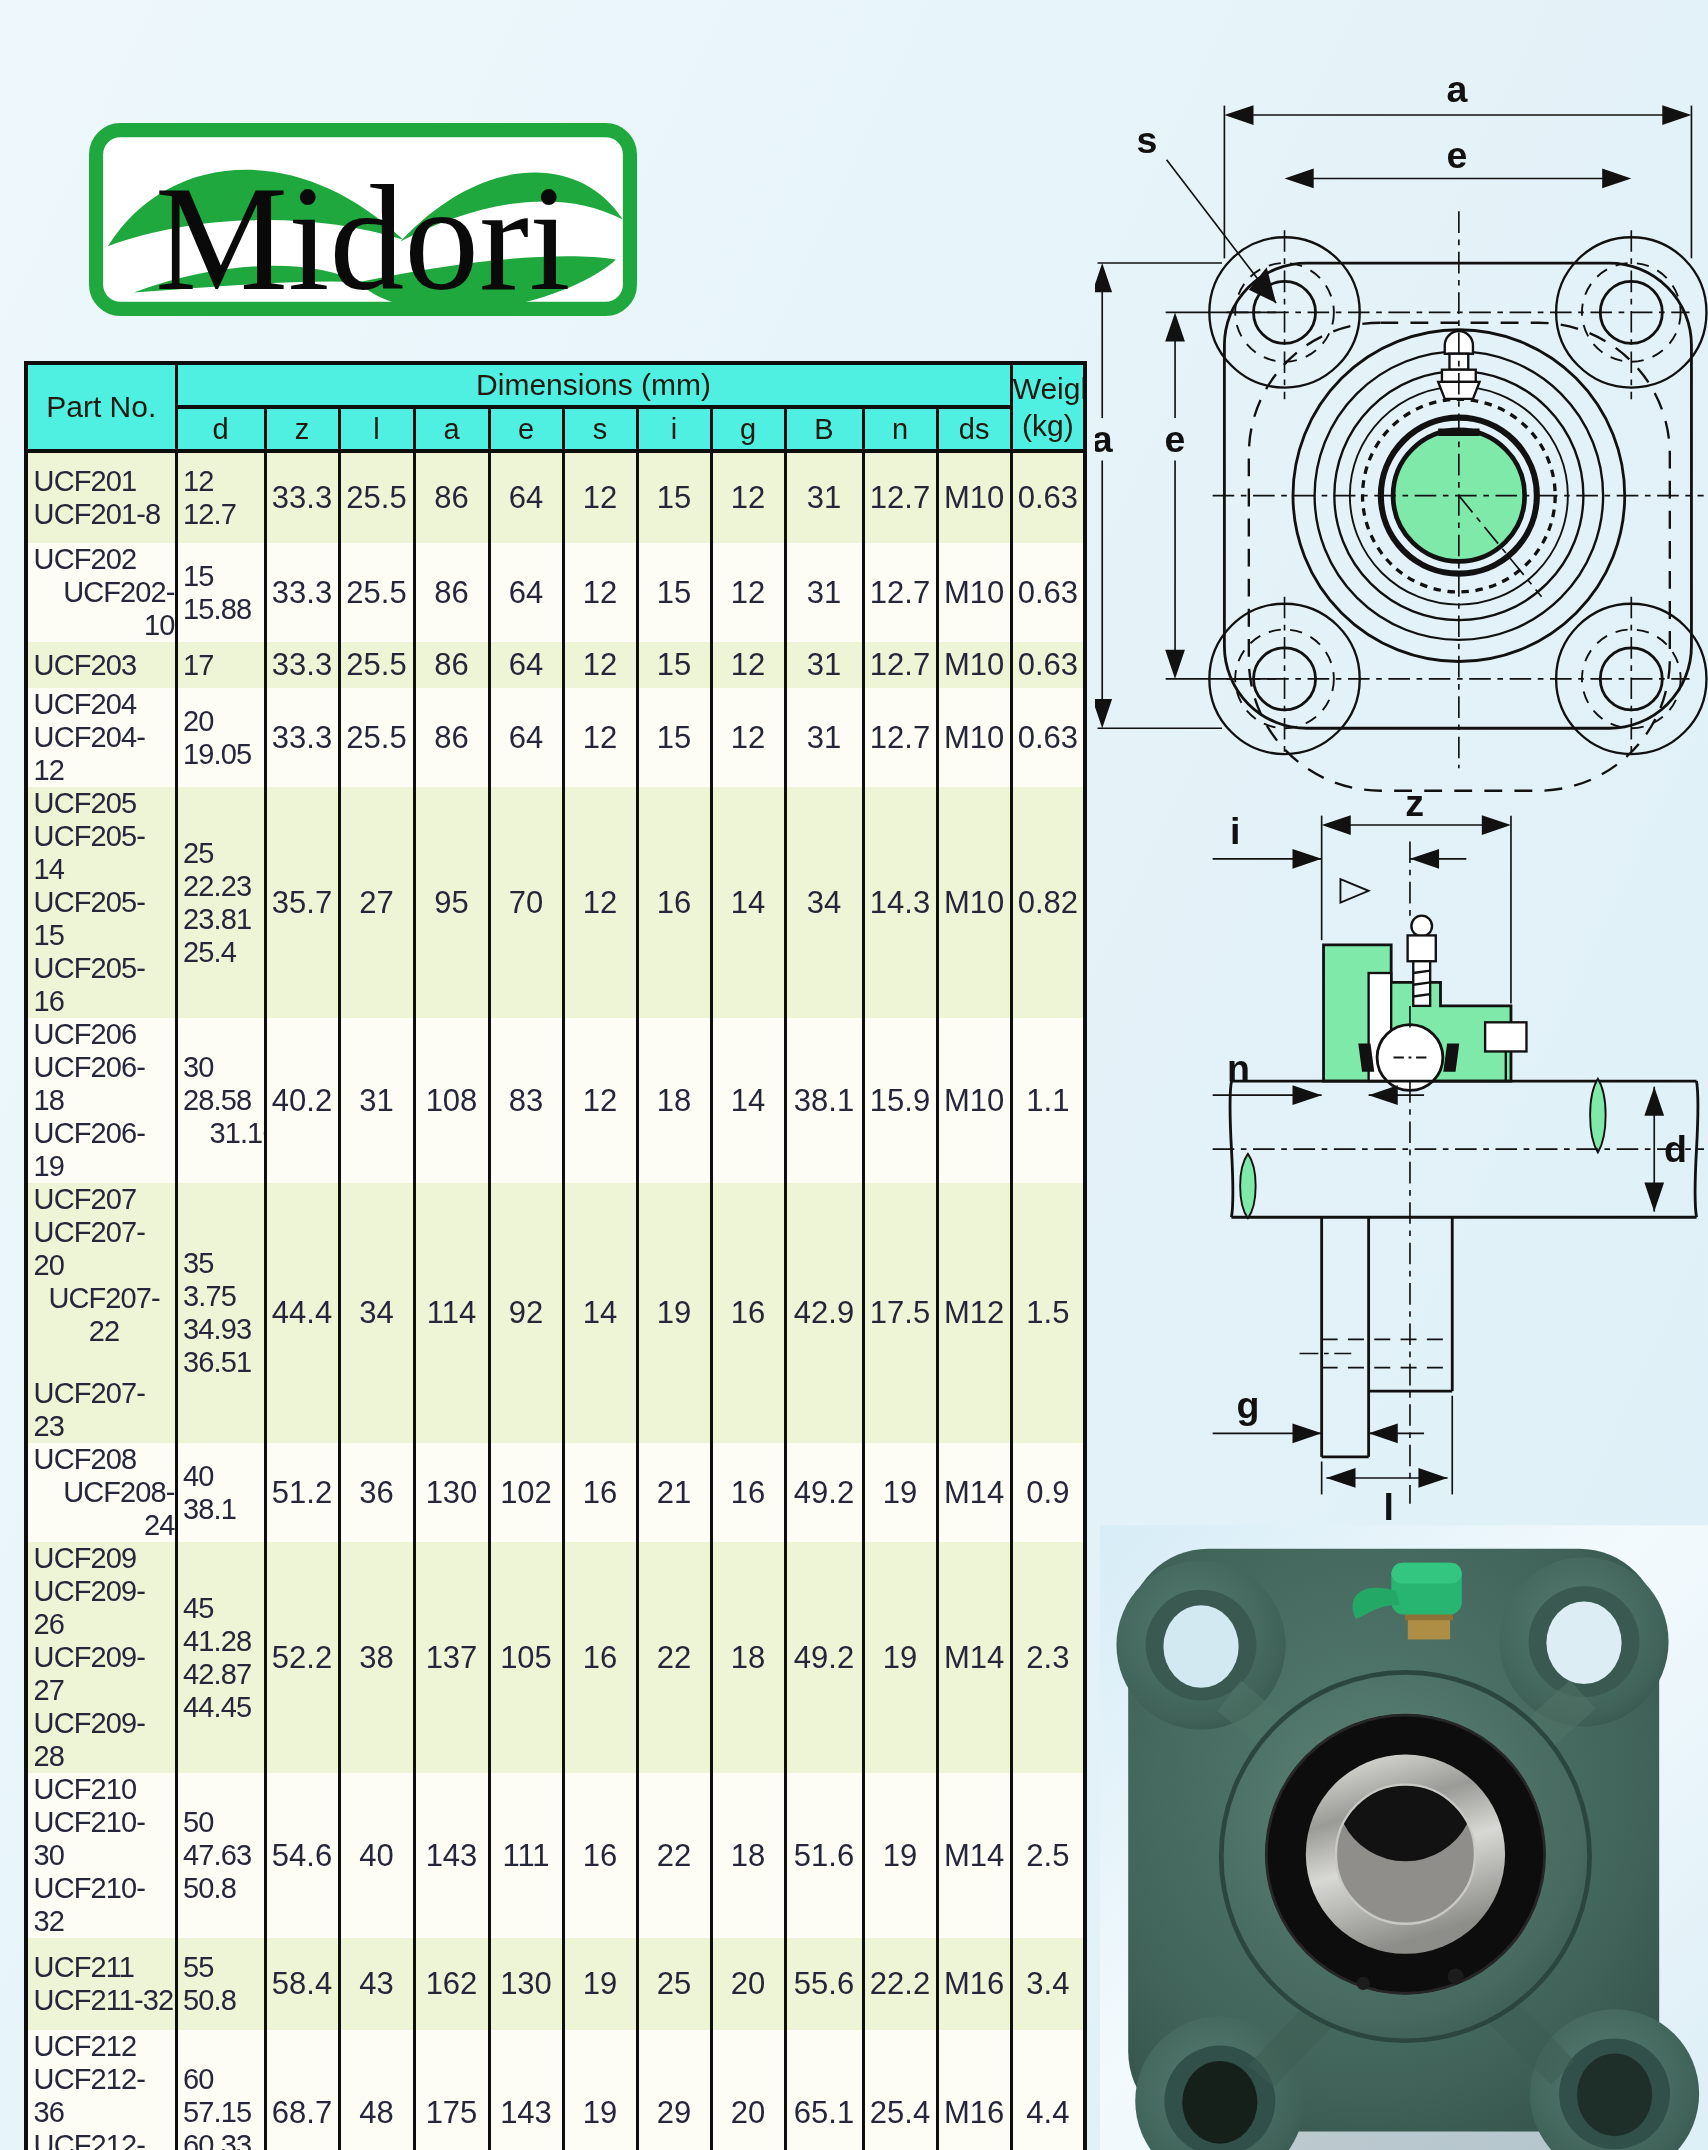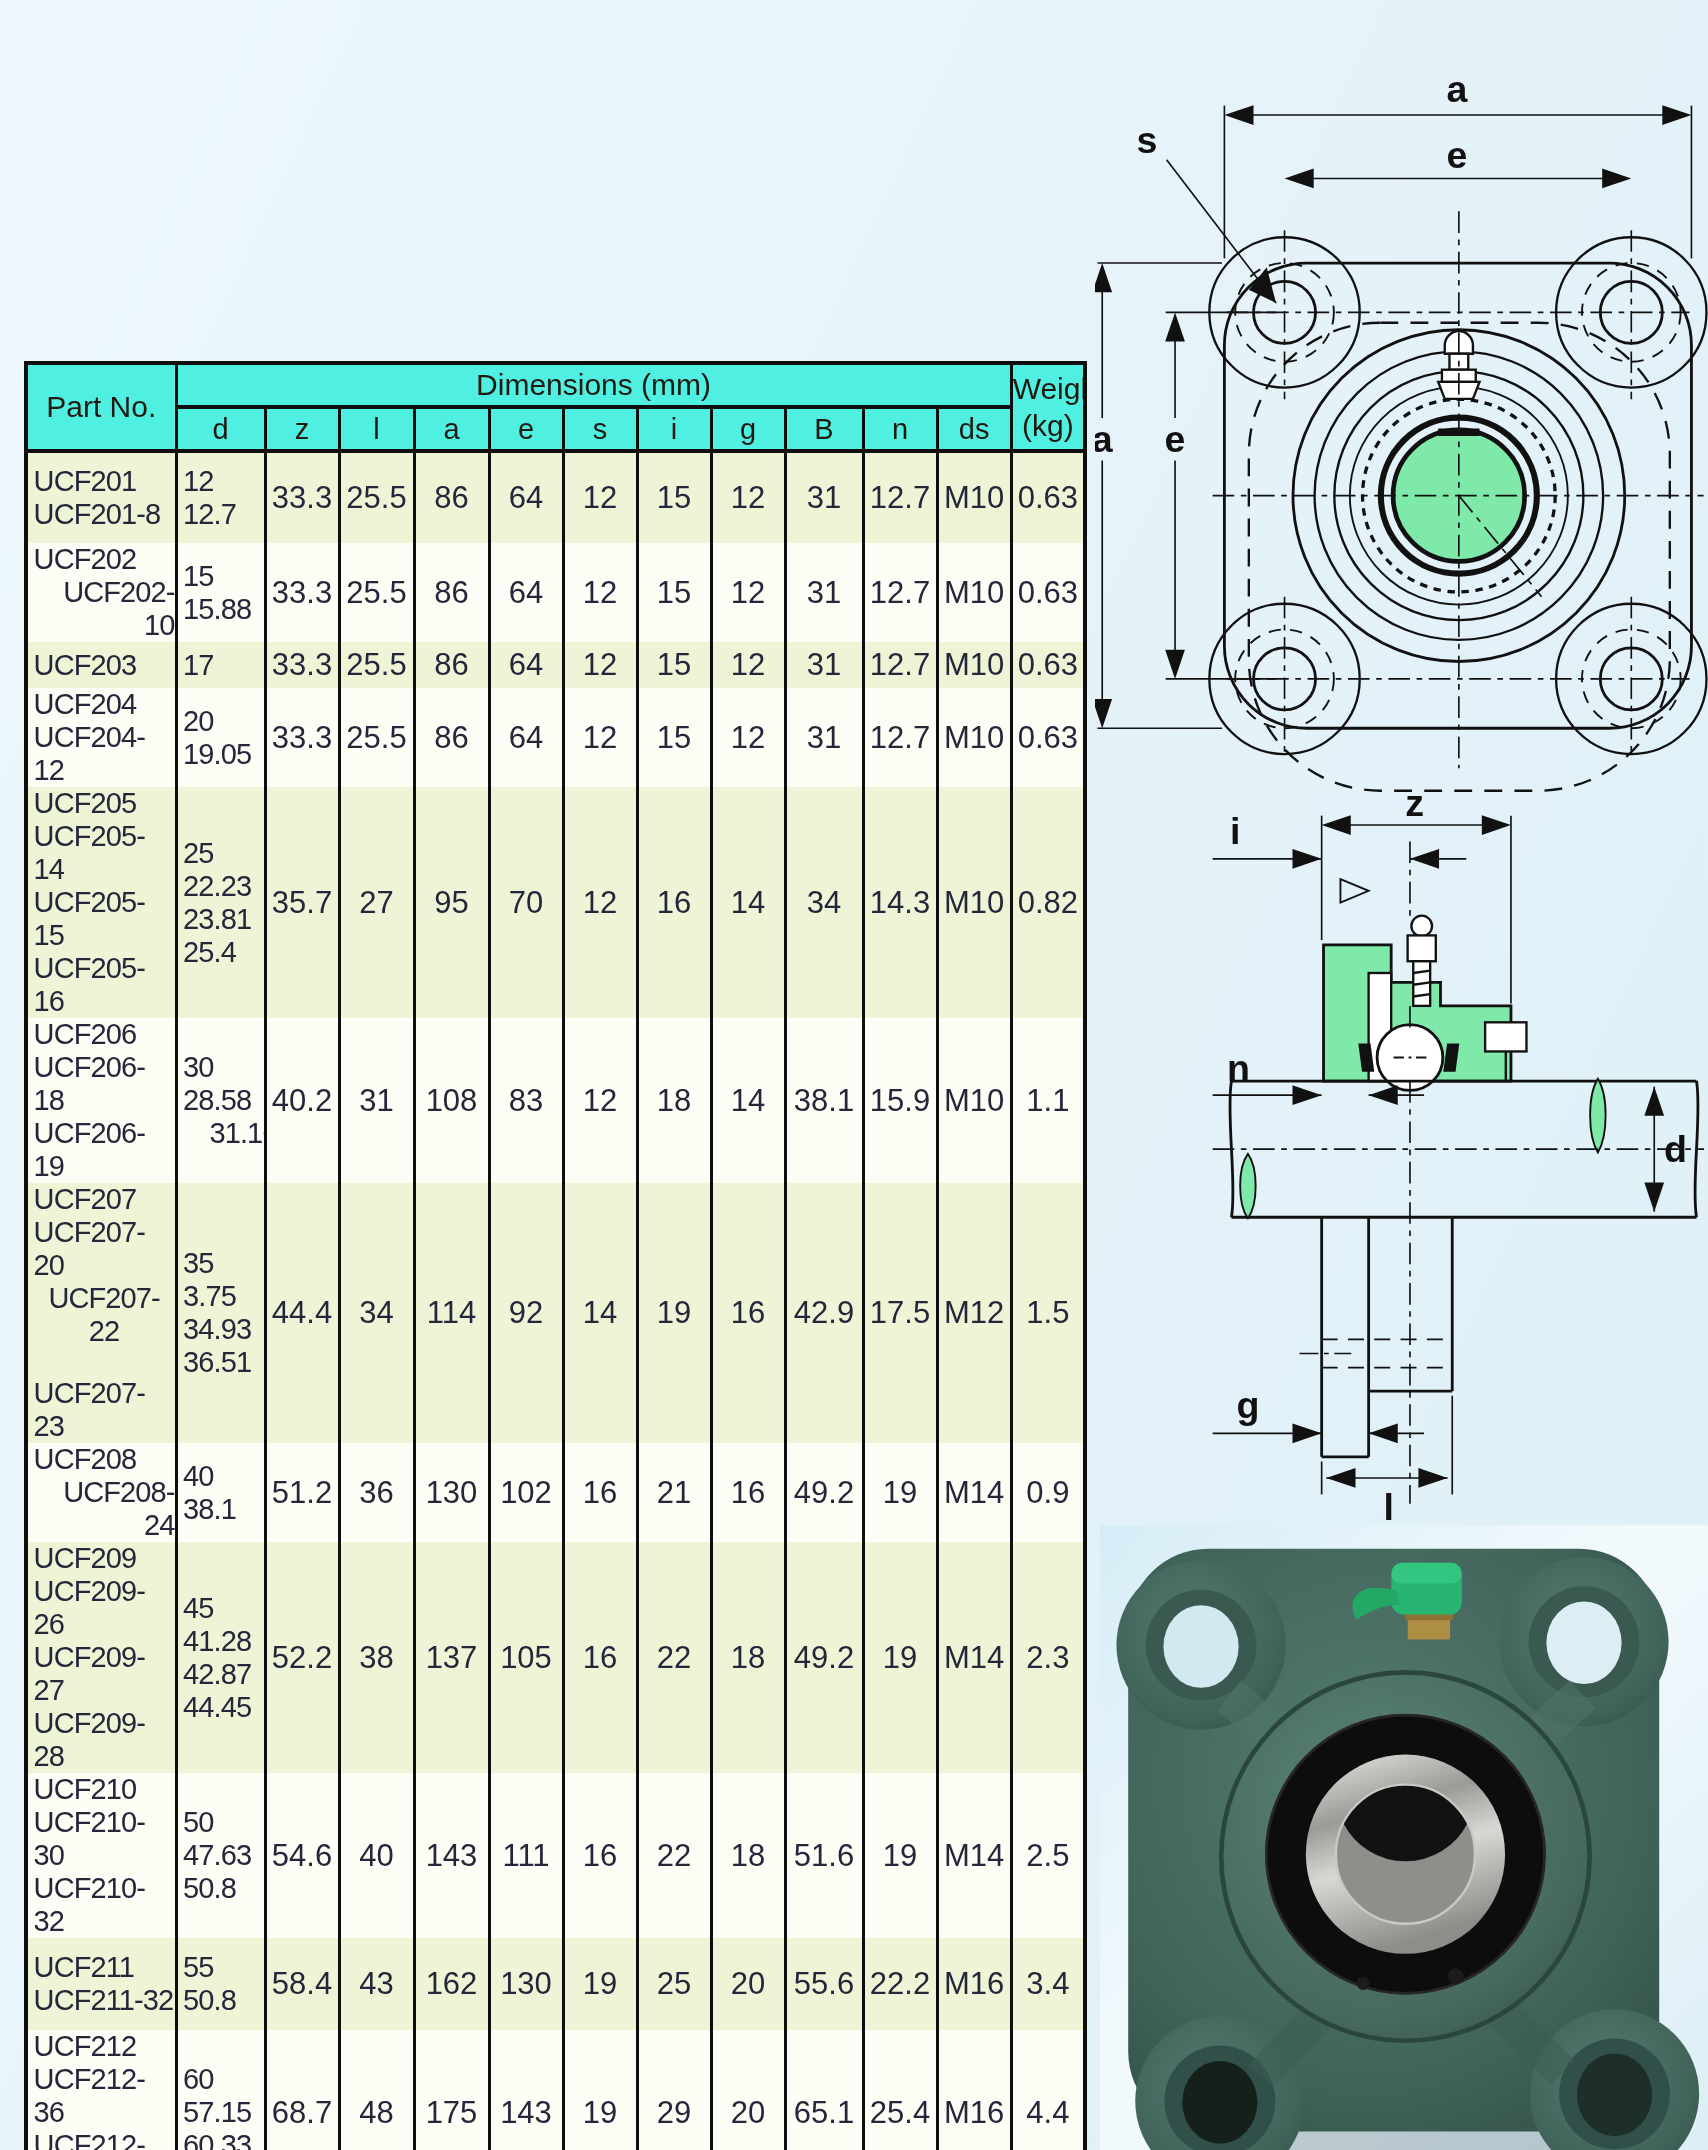--- a/index.html
+++ b/index.html
@@ -36,20 +36,30 @@
   .drw text{font-family:"Liberation Sans",sans-serif;font-weight:bold;fill:#111;}
 
   
   #photo{position:absolute;left:1100px;top:1525px;width:609px;height:626px;}
 </style>
 </head>
 <body>
 
 <div class="page">
 
+  <div class="logo">
+    <svg width="548" height="193" viewBox="0 0 1165 410">
+      <rect x="15" y="15" width="1135" height="380" rx="52" fill="#ffffff" stroke="#1ea83d" stroke-width="30"></rect>
+      <path d="M40,262 C170,55 450,40 668,248 C470,185 220,195 40,262 Z" fill="#1ea83d"></path>
+      <path d="M662,252 C830,70 1040,60 1135,205 C990,130 810,175 662,252 Z" fill="#1ea83d"></path>
+      <path d="M95,360 C300,285 480,292 575,338 C420,332 230,352 95,360 Z" fill="#1ea83d"></path>
+      <path d="M575,338 C800,290 1010,272 1120,290 C1080,330 930,408 745,398 C650,392 595,365 575,338 Z" fill="#1ea83d"></path>
+      <text x="582" y="352" font-family="Liberation Serif,serif" font-size="318" text-anchor="middle" fill="#0a0a0a">Midori</text>
+    </svg>
+  </div>
 
   <table class="spec">
     <colgroup>
       <col style="width:150px">
         <col style="width:89px">
         <col style="width:74px">
         <col style="width:75px">
       <col style="width:75px">
         <col style="width:74px">
         <col style="width:74px">

